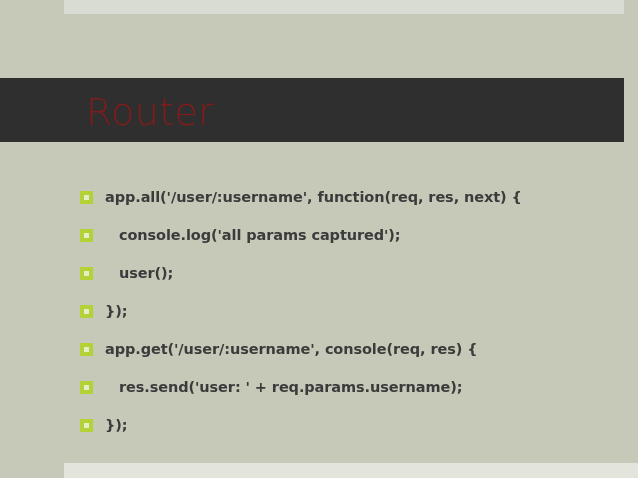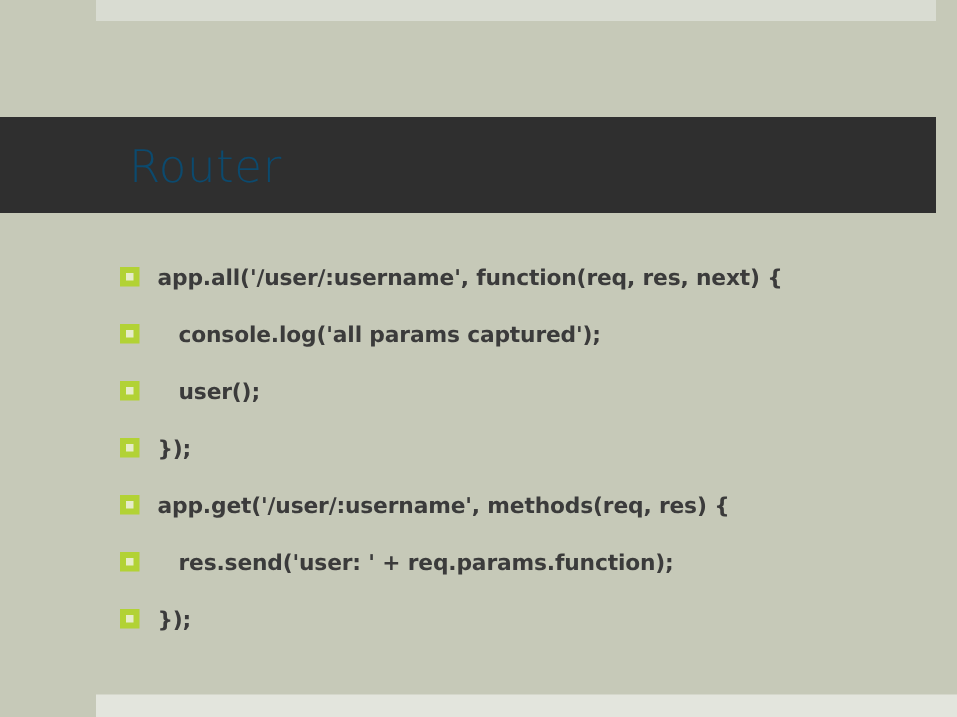--- a/index.html
+++ b/index.html
@@ -48,39 +48,40 @@
     height: 64px;
     background: #2f2f2f;
   }
   .title-text {
     position: absolute;
     left: 86px;
     top: 90px;
     width: 520px;
     height: 44px;
     line-height: 44px;
-    color: #0c4a6e;
+    color: #7f1d1d;
     font-family: "DejaVu Sans", sans-serif;
     font-weight: 300;
-    font-size: 30px;
+    font-size: 38px;
     letter-spacing: 0.4px;
     white-space: nowrap;
   }
 
   
   .bullet-list {
     position: absolute;
     left: 80px;
     top: 178px;
     width: 540px;
   }
   .bullet-row {
     position: relative;
     height: 38px;
     display: flex;
+    align-items: center;
   }
   .bullet-marker {
     flex: 0 0 auto;
     width: 13px;
     height: 13px;
     background: #b2d235;
     display: inline-block;
     position: relative;
     margin-right: 12px;
   }
@@ -133,26 +134,26 @@
       <span class="bullet-text">user();</span>
     </div>
 
     <div class="bullet-row">
       <span class="bullet-marker"></span>
       <span class="bullet-text">});</span>
     </div>
 
     <div class="bullet-row">
       <span class="bullet-marker"></span>
-      <span class="bullet-text">app.get('/user/:username', methods(req, res) {</span>
+      <span class="bullet-text">app.get('/user/:username', console(req, res) {</span>
     </div>
 
     <div class="bullet-row indent">
       <span class="bullet-marker"></span>
-      <span class="bullet-text">res.send('user: ' + req.params.function);</span>
+      <span class="bullet-text">res.send('user: ' + req.params.username);</span>
     </div>
 
     <div class="bullet-row">
       <span class="bullet-marker"></span>
       <span class="bullet-text">});</span>
     </div>
 
   </div>
 
   <div class="strip-bottom"></div>

